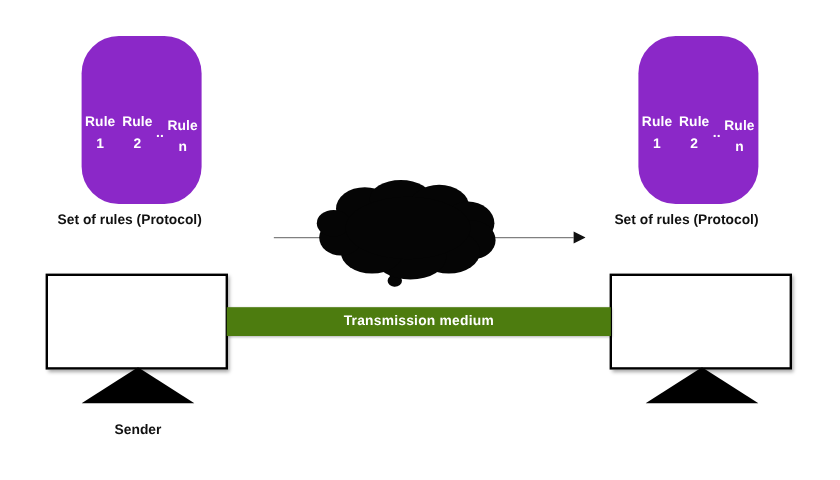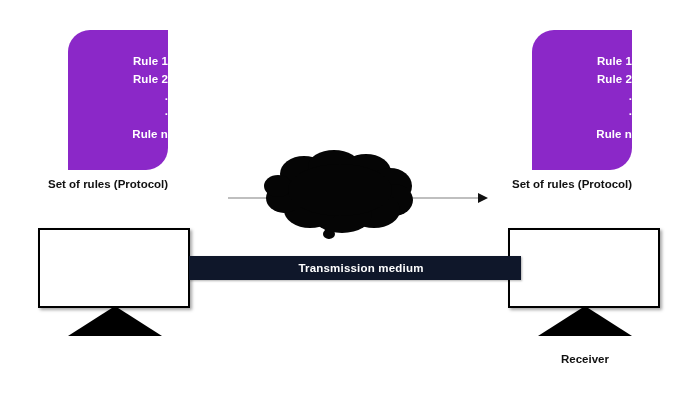--- a/index.html
+++ b/index.html
@@ -24,22 +24,23 @@
     width: 100px;
     height: 140px;
     background: var(--purple, #8B28C8);
     border-top-left-radius: 22px;
     border-bottom-right-radius: 22px;
     border-top-right-radius: 0;
     border-bottom-left-radius: 0;
     box-sizing: border-box;
     padding-top: 23px;
     display: flex;
-    flex-direction: column;
-    align-items: flex-end;
+    flex-direction: row;
+    align-items: center;
+    border-radius: 31px;
   }
   .rules-card .rule-line {
     color: #ffffff;
     font-size: 11.5px;
     font-weight: bold;
     line-height: 1.55;
     letter-spacing: 0.1px;
     text-align: center;
   }
   .rules-card .rule-dot {
@@ -180,24 +181,24 @@
       <ellipse cx="22" cy="50" rx="18" ry="15"></ellipse>
       <ellipse cx="16" cy="38" rx="14" ry="11"></ellipse>
       <ellipse cx="78" cy="42" rx="52" ry="26"></ellipse>
     </g>
   </svg>
 
   <div class="monitor" style="left:38px; top:228px;"></div>
   <svg style="position:absolute; left:68px; top:306px; width:94px; height:32px;" viewBox="0 0 94 32">
     <polygon points="47,0 94,30 0,30" fill="#000000"></polygon>
   </svg>
+  <div class="device-caption" style="left:65px; top:353px; width:100px;">Sender</div>
 
   <div class="monitor" style="left:508px; top:228px;"></div>
   <svg style="position:absolute; left:538px; top:306px; width:94px; height:32px;" viewBox="0 0 94 32">
     <polygon points="47,0 94,30 0,30" fill="#000000"></polygon>
   </svg>
-  <div class="device-caption" style="left:535px; top:353px; width:100px;">Receiver</div>
-
-  <div class="medium-bar" style="background: #0f172a; padding-left: 12px;">
+
+  <div class="medium-bar" style="background: #4d7c0f;">
     <span>Transmission medium</span>
   </div>
 
 </div>
 
 </body></html>

